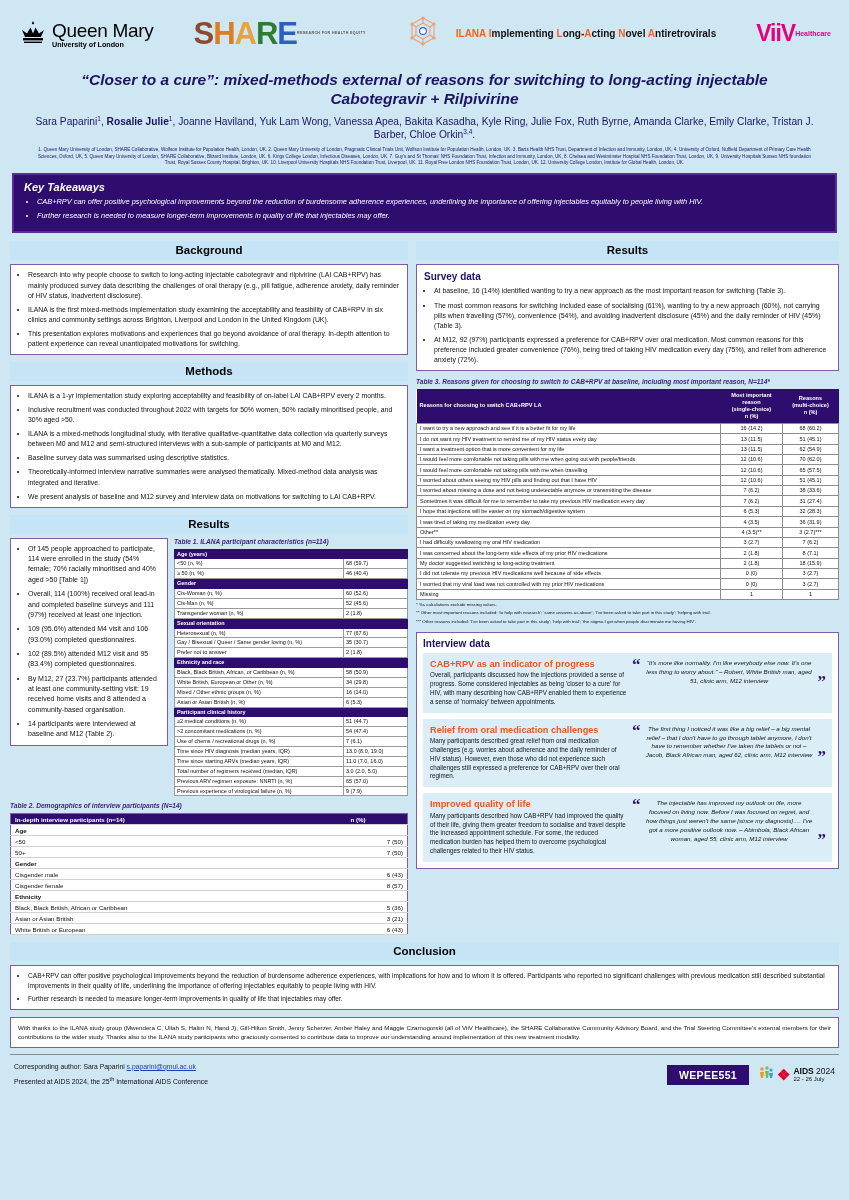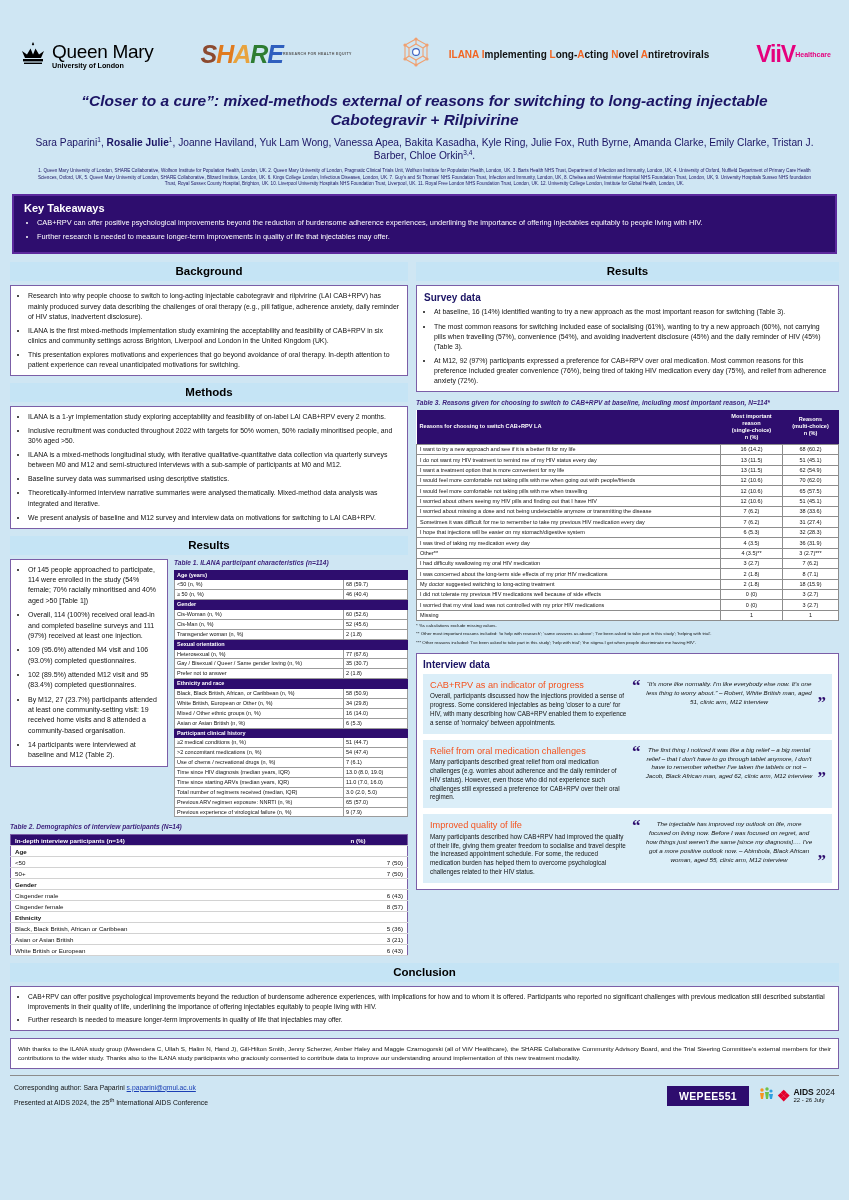--- a/index.html
+++ b/index.html
@@ -6,31 +6,31 @@
   body{
     width:849px;height:1200px;
     background:#cfe6f3;
     font-family:"Liberation Sans", sans-serif;
     color:#111;
     overflow:hidden;
   }
   .poster{width:849px;height:1200px;position:relative;box-sizing:border-box;padding:0 10px;}
 
   
-  .logobar{height:62px;display:flex;align-items:center;justify-content:space-between;padding:2px 8px 0 8px;margin-top:21px;}
+  .logobar{height:62px;display:flex;align-items:center;justify-content:space-between;padding:2px 8px 0 8px;}
   .logo{display:flex;align-items:center;}
   
   .qm{display:flex;align-items:flex-end;gap:4px;}
   .qm-crown{width:30px;height:30px;position:relative;}
   .qm-txt{line-height:1;}
   .qm-txt .l1{font-size:19px;font-weight:400;letter-spacing:-0.3px;color:#000;}
   .qm-txt .l2{font-size:7.2px;font-weight:700;color:#000;margin-top:1px;}
   
   .share{line-height:1;text-align:center;}
-  .share .word{font-size:25px;font-weight:800;letter-spacing:-1px;font-style:italic;}
+  .share .word{font-size:31px;font-weight:800;letter-spacing:-1px;}
   .share .s1{color:#8c4a2f;}.share .s2{color:#e07b1e;}.share .s3{color:#e8a33d;}
   .share .s4{color:#2e7d32;}.share .s5{color:#2f5fbe;}
   .share .sub{font-size:3.6px;font-weight:700;color:#555;letter-spacing:.4px;margin-top:2px;}
   
   .ilana{display:flex;align-items:center;gap:16px;}
   .ilana-txt{font-size:10px;font-weight:700;color:#111;white-space:nowrap;}
   .ilana-txt .o{color:#f26522;}
   
   .viiv{line-height:1;text-align:center;}
   .viiv .vv{font-size:23px;font-weight:800;color:#e5007d;letter-spacing:-1px;}
@@ -41,21 +41,21 @@
     color:#1b1464;line-height:1.25;padding:6px 30px 4px 30px;
   }
   .authors{text-align:center;font-size:10.2px;color:#1b1464;line-height:1.3;padding:2px 18px 0 18px;}
   .authors b{font-weight:700;}
   .authors sup{font-size:6.5px;}
   .affil{font-size:4.6px;color:#1b1464;line-height:1.45;text-align:center;padding:5px 22px 4px 22px;}
 
   
   .keybox{
     background:#2e0d6e;border:2px solid #5c2a9d;color:#fff;
-    padding:6px 10px 7px 10px;margin:2px 2px 8px 2px;
+    padding:6px 10px 7px 10px;margin:2px 2px 8px 2px;font-style:italic;
   }
   .keybox h3{margin:0 0 4px 0;font-size:11px;font-weight:700;}
   .keybox ul{margin:0;padding-left:13px;}
   .keybox li{font-size:7.4px;line-height:1.45;margin-bottom:3px;}
 
   
   .cols{display:flex;gap:8px;align-items:flex-start;}
   .colL{width:398px;}
   .colR{width:425px;}
 
@@ -96,21 +96,21 @@
   .t3 td.n{text-align:center;}
   .t3 col.c1{width:auto;} .t3 col.c2{width:62px;} .t3 col.c3{width:56px;}
   .tnote{font-size:4.4px;line-height:1.4;color:#111;margin-top:2px;}
 
   
   .ivbox{background:#fff;border:1px solid #7b5ea7;padding:5px 6px 6px 6px;}
   .ivbox h4{margin:0 0 4px 0;font-size:10px;font-weight:700;color:#1b1464;}
   .theme{background:#dbeef8;display:flex;gap:6px;padding:6px 7px;margin-bottom:6px;align-items:flex-start;}
   .theme:last-child{margin-bottom:0;}
   .theme .left{flex:1 1 54%;}
-  .theme .left h5{margin:0 0 2px 0;font-size:9.2px;font-weight:400;color:#f4531f;line-height:1.15;}
+  .theme .left h5{margin:0 0 2px 0;font-size:9.2px;font-weight:700;color:#f4531f;line-height:1.15;}
   .theme .left p{margin:0;font-size:6.3px;line-height:1.4;}
   .theme .right{flex:1 1 46%;position:relative;padding:0 12px;}
   .theme .right p{margin:0;font-size:6.2px;font-style:italic;line-height:1.45;text-align:center;}
   .qopen,.qclose{position:absolute;color:#2e0d6e;font-size:17px;font-weight:800;line-height:.8;font-family:"Liberation Serif",serif;}
   .qopen{left:-1px;top:-1px;}
   .qclose{right:-1px;bottom:-3px;}
 
   
   .concl .panel li{font-size:6.6px;line-height:1.45;}
   .ackbox{background:#fff;border:1px solid #7b5ea7;padding:5px 7px;}

